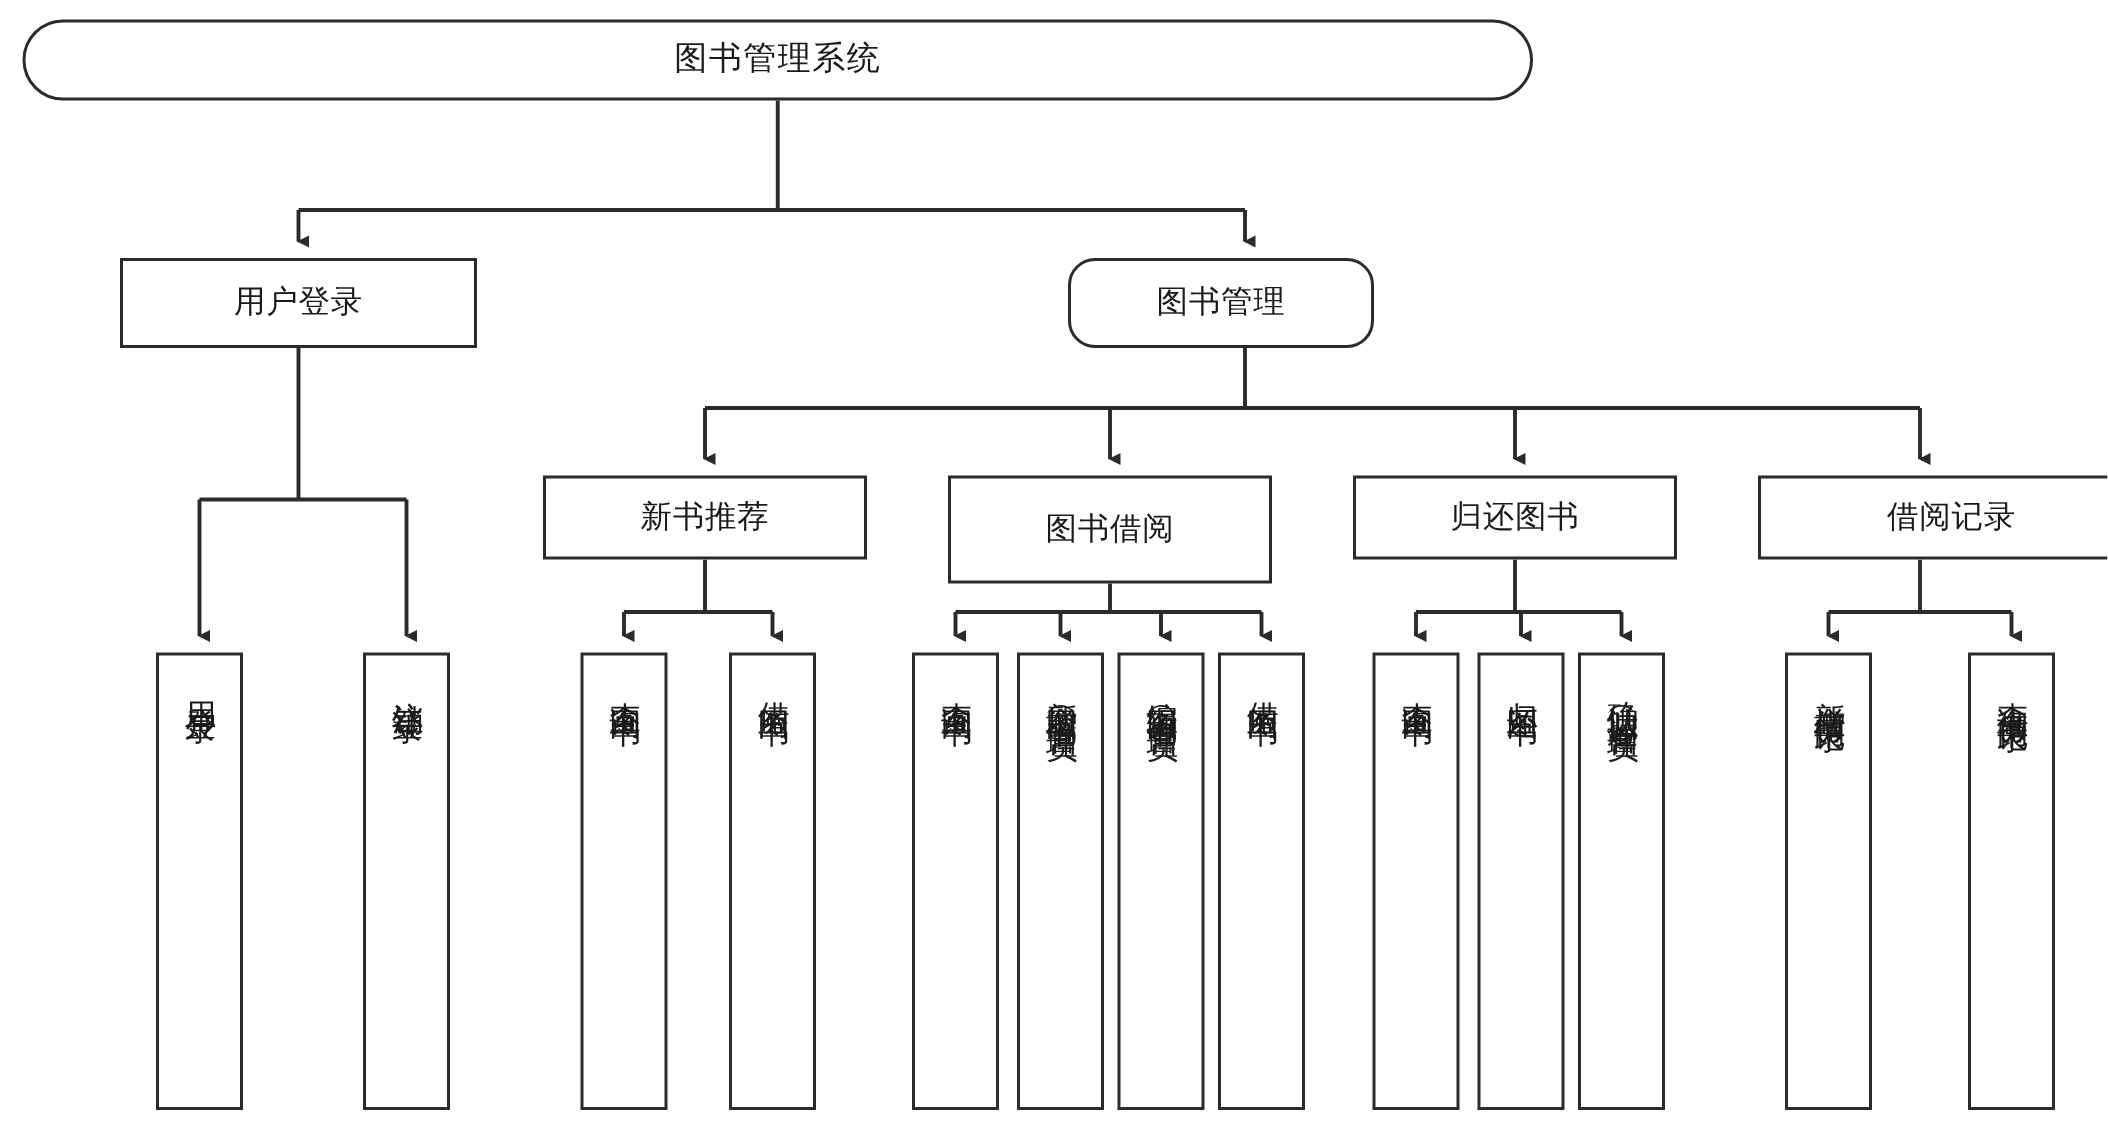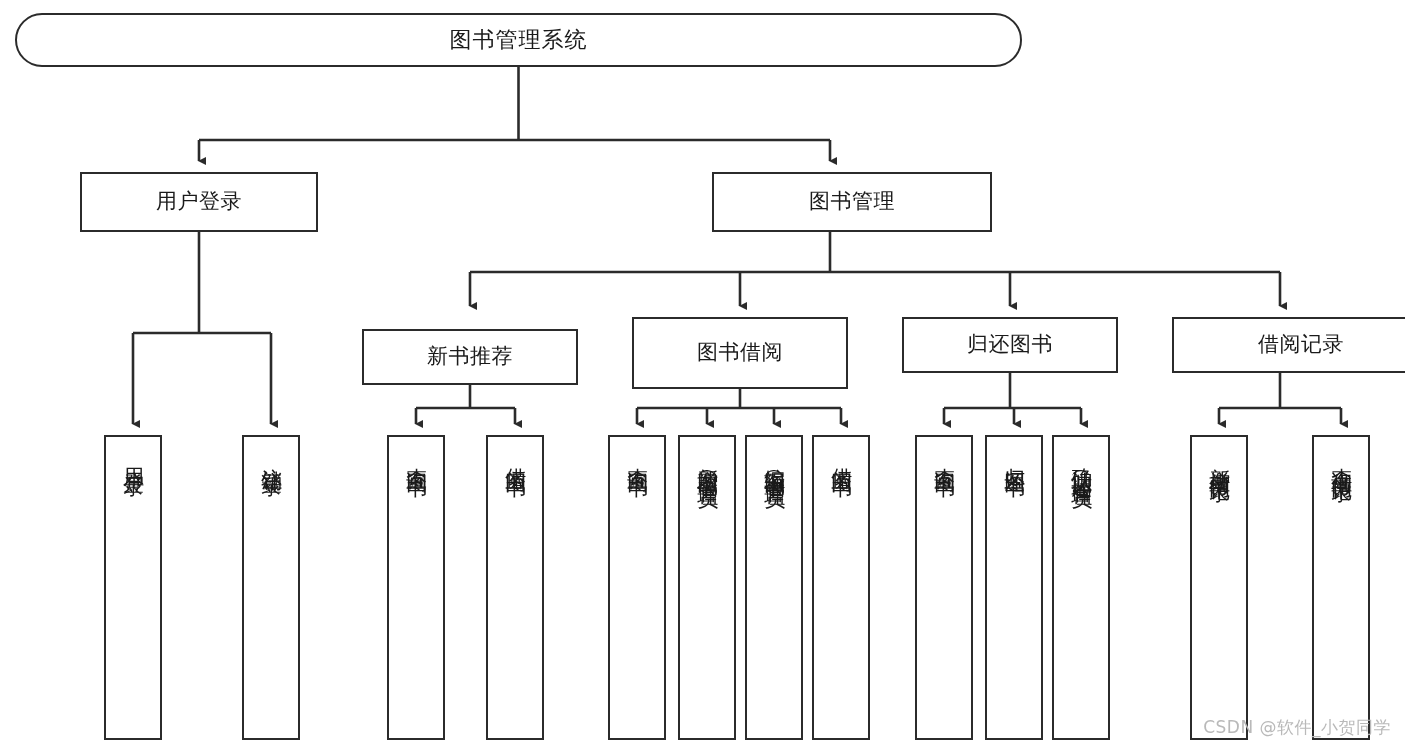--- a/index.html
+++ b/index.html
@@ -125,25 +125,25 @@
   </svg>
 
   <div class="node root" style="left: 15px; top: 13px; width: 1007px; height: 54px; border-radius: 27px;">
     <span class="node-label">图书管理系统</span>
   </div>
 
   <div class="node horizontal" style="left: 80px; top: 172px; width: 238px; height: 60px;">
     <span class="node-label">用户登录</span>
   </div>
 
-  <div class="node horizontal" style="left: 712px; top: 172px; width: 280px; height: 60px;">
+  <div class="node horizontal" style="left: 712px; top: 172px; width: 204px; height: 60px; border-radius: 18px;">
     <span class="node-label">图书管理</span>
   </div>
 
-  <div class="node horizontal" style="left: 362px; top: 329px; width: 216px; height: 56px;">
+  <div class="node horizontal" style="left: 362px; top: 317px; width: 216px; height: 56px;">
     <span class="node-label">新书推荐</span>
   </div>
 
   <div class="node horizontal" style="left: 632px; top: 317px; width: 216px; height: 72px;">
     <span class="node-label">图书借阅</span>
   </div>
 
   <div class="node horizontal" style="left: 902px; top: 317px; width: 216px; height: 56px;">
     <span class="node-label">归还图书</span>
   </div>
@@ -197,15 +197,14 @@
   </div>
 
   <div class="node vertical" style="left: 1190px; top: 435px; width: 58px; height: 305px;">
     <span class="node-label">新增借阅记录</span>
   </div>
 
   <div class="node vertical" style="left: 1312px; top: 435px; width: 58px; height: 305px;">
     <span class="node-label">查询借阅记录</span>
   </div>
 
-  <div id="watermark">CSDN @软件_小贺同学</div>
 
 </div>
 
 </body></html>

